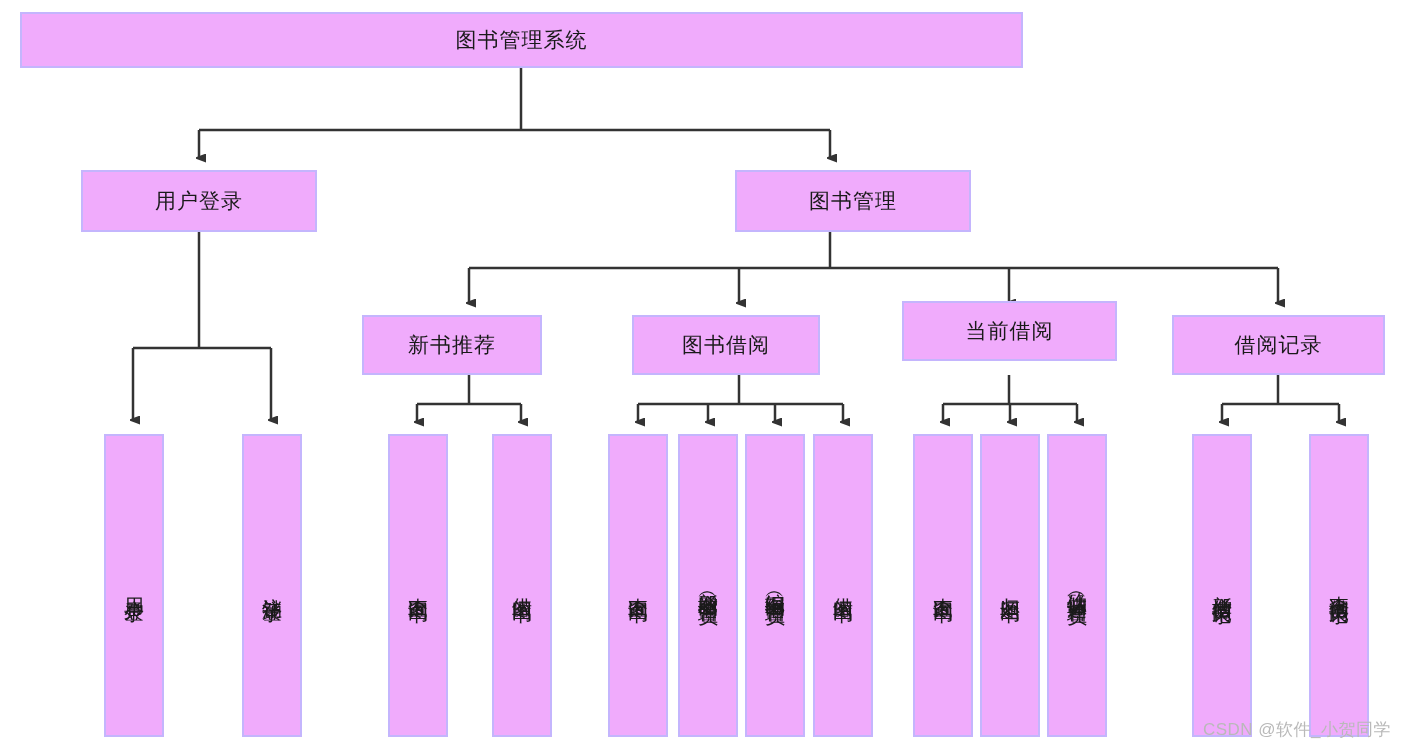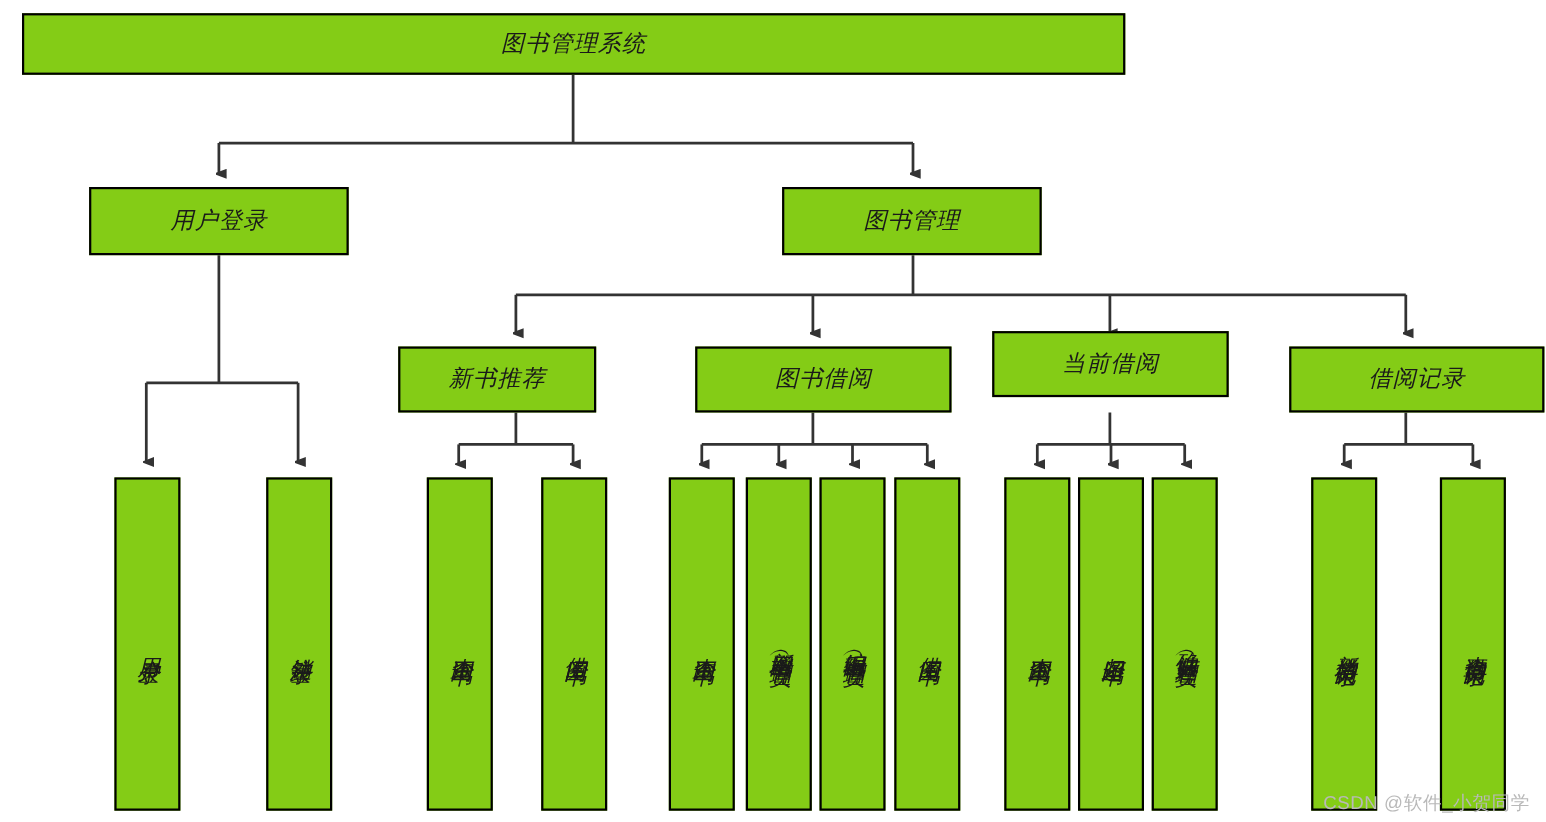--- a/index.html
+++ b/index.html
@@ -21,29 +21,28 @@
     position: absolute;
     left: 0;
     top: 0;
     width: 1405px;
     height: 747px;
     pointer-events: none;
   }
   .node {
     position: absolute;
     box-sizing: border-box;
-    border: 2px solid #000000;
-    background: #84cc16;
+    border: 2px solid #c4b5fd;
+    background: #f0abfc;
     display: flex;
     align-items: center;
     justify-content: center;
     color: #1a1a1a;
     line-height: 1.25;
     z-index: 2;
-    font-style: italic;
   }
   .node.h {
     font-size: 21px;
     letter-spacing: 1px;
   }
   .node.v {
     writing-mode: vertical-rl;
     text-orientation: upright;
     font-size: 20px;
     letter-spacing: 2px;
@@ -123,34 +122,34 @@
     </g>
   </svg>
 
   <div class="node h" style="left:20px; top:12px; width:1003px; height:56px;">
     <span>图书管理系统</span>
   </div>
 
   <div class="node h" style="left:81px; top:170px; width:236px; height:62px;">
     <span>用户登录</span>
   </div>
-  <div class="node h" style="left:711px; top:170px; width:236px; height:62px;">
+  <div class="node h" style="left:735px; top:170px; width:236px; height:62px;">
     <span>图书管理</span>
   </div>
 
   <div class="node h" style="left:362px; top:315px; width:180px; height:60px;">
     <span>新书推荐</span>
   </div>
-  <div class="node h" style="left:632px; top:315px; width:233px; height:60px;">
+  <div class="node h" style="left:632px; top:315px; width:188px; height:60px;">
     <span>图书借阅</span>
   </div>
   <div class="node h" style="left:902px; top:301px; width:215px; height:60px;">
     <span>当前借阅</span>
   </div>
-  <div class="node h" style="left:1172px; top:315px; width:232px; height:60px;">
+  <div class="node h" style="left:1172px; top:315px; width:213px; height:60px;">
     <span>借阅记录</span>
   </div>
 
   <div class="node v" style="left:104px; top:434px; width:60px; height:303px;">
     <span>用户登录</span>
   </div>
   <div class="node v" style="left:242px; top:434px; width:60px; height:303px;">
     <span>注销登录</span>
   </div>
 

